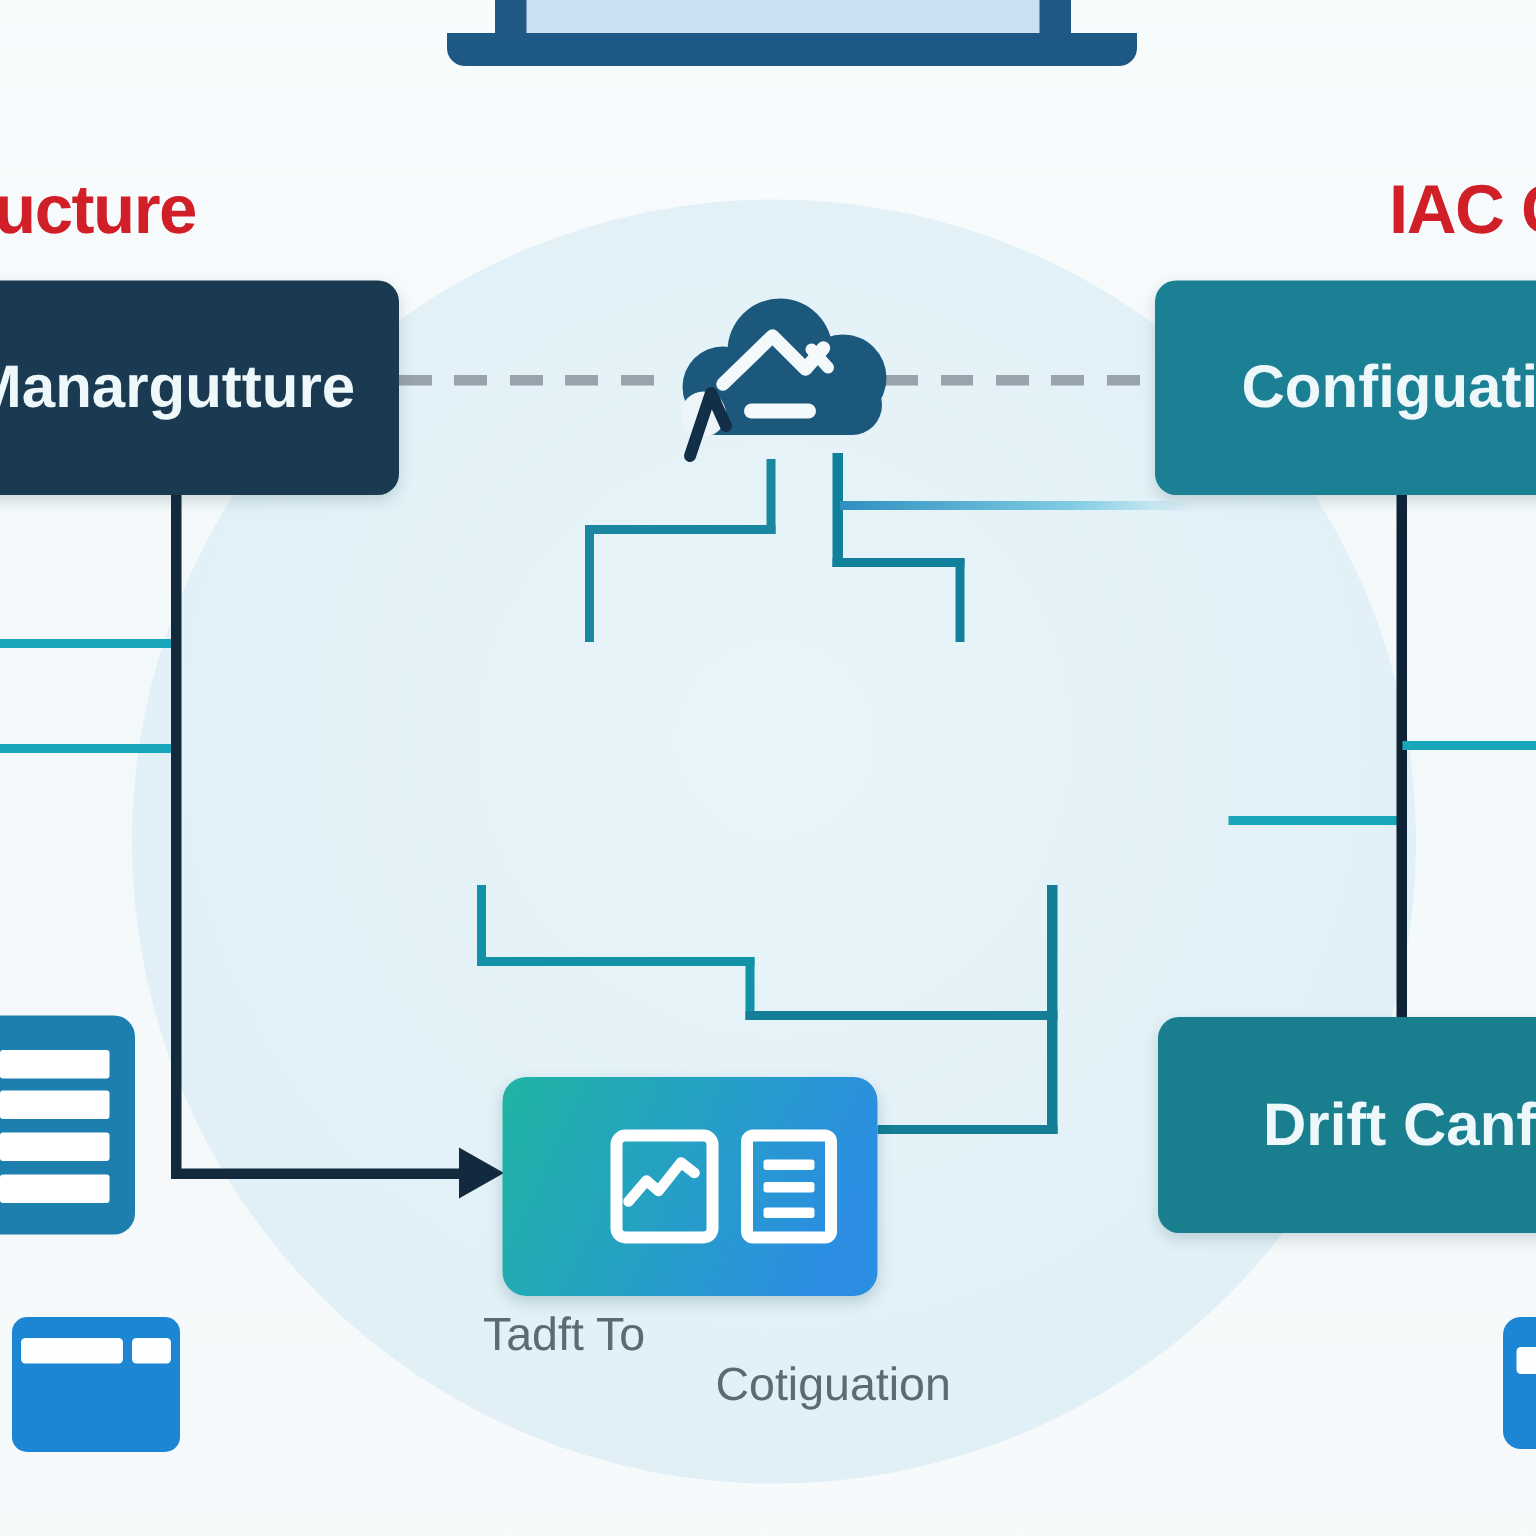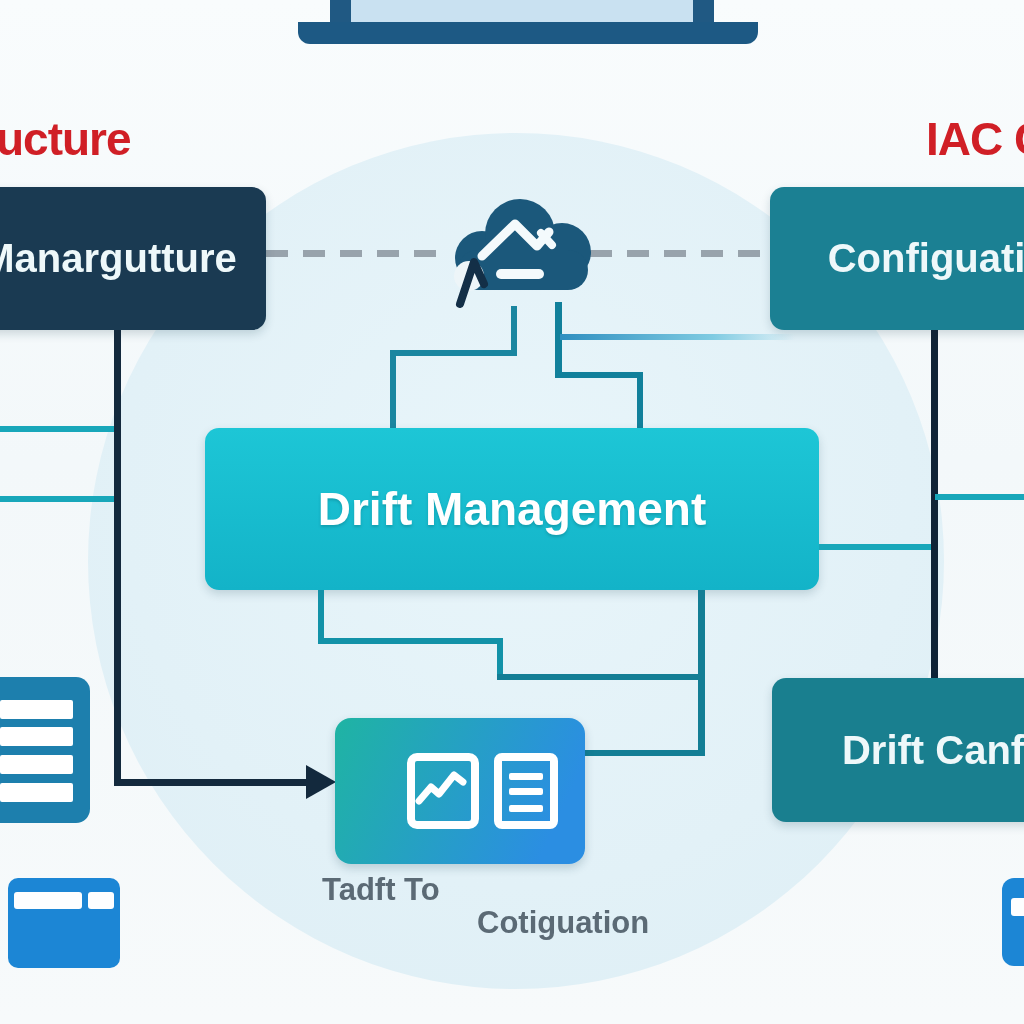--- a/index.html
+++ b/index.html
@@ -68,21 +68,21 @@
   
   #tools-panel{left:335px;top:718px;width:250px;height:146px;border-radius:16px;
     background:linear-gradient(115deg,#1fb4a3 0%,#2b8ee2 85%);
     box-shadow:0 4px 10px rgba(15,60,80,.2);}
   #chart-icon{left:72px;top:35px;width:72px;height:76px;border:8px solid #fff;
     border-radius:10px;box-sizing:border-box;}
   #doc-icon{left:159px;top:35px;width:64px;height:76px;border:8px solid #fff;
     border-radius:8px;box-sizing:border-box;}
   .doc-bar{position:absolute;left:7px;width:34px;height:7px;background:#fff;border-radius:2px;}
   
-  .tool-label{color:#5b6a75;font-weight:bold;font-size:31px;white-space:nowrap;}
+  .tool-label{color:#5b6a75;font-weight:normal;font-size:31px;white-space:nowrap;}
   #tool-label-left{left:322px;top:872px;}
   #tool-label-right{left:477px;top:872px;margin-top:33px;}
   
   #list-icon{left:-28px;top:677px;width:118px;height:146px;background:#1d7fad;border-radius:14px;}
   .list-bar{position:absolute;left:28px;width:73px;height:19px;background:#fff;border-radius:2px;}
   #browser-icon{left:8px;top:878px;width:112px;height:90px;background:#1c86d5;border-radius:10px;}
   #browser-icon .bar-a{position:absolute;left:6px;top:14px;width:68px;height:17px;background:#fdfeff;border-radius:3px;}
   #browser-icon .bar-b{position:absolute;left:80px;top:14px;width:26px;height:17px;background:#fdfeff;border-radius:3px;}
   #browser-partial-icon{left:1002px;top:878px;width:70px;height:88px;background:#1c86d5;border-radius:12px;}
   #browser-partial-icon .bar-a{position:absolute;left:9px;top:20px;width:61px;height:18px;background:#fdfeff;border-radius:3px;}
@@ -127,23 +127,20 @@
   </svg>
 
   <div class="abs" id="v-cloud-left"></div>
   <div class="abs" id="h-stair-left"></div>
   <div class="abs" id="v-box-left"></div>
   <div class="abs" id="v-cloud-right"></div>
   <div class="abs" id="h-stair-right"></div>
   <div class="abs" id="v-box-right"></div>
   <div class="abs" id="h-branch-fade"></div>
 
-  <div class="abs node" id="node-drift-management">
-    <span>Drift Management</span>
-  </div>
 
   <div class="abs line" id="left-line-1"></div>
   <div class="abs line" id="left-line-2"></div>
 
   <div class="abs" id="dark-v-left"></div>
   <div class="abs" id="dark-h-left"></div>
   <div class="abs" id="arrow-right"></div>
 
   <div class="abs" id="sA-v1"></div>
   <div class="abs" id="sA-h1"></div>

